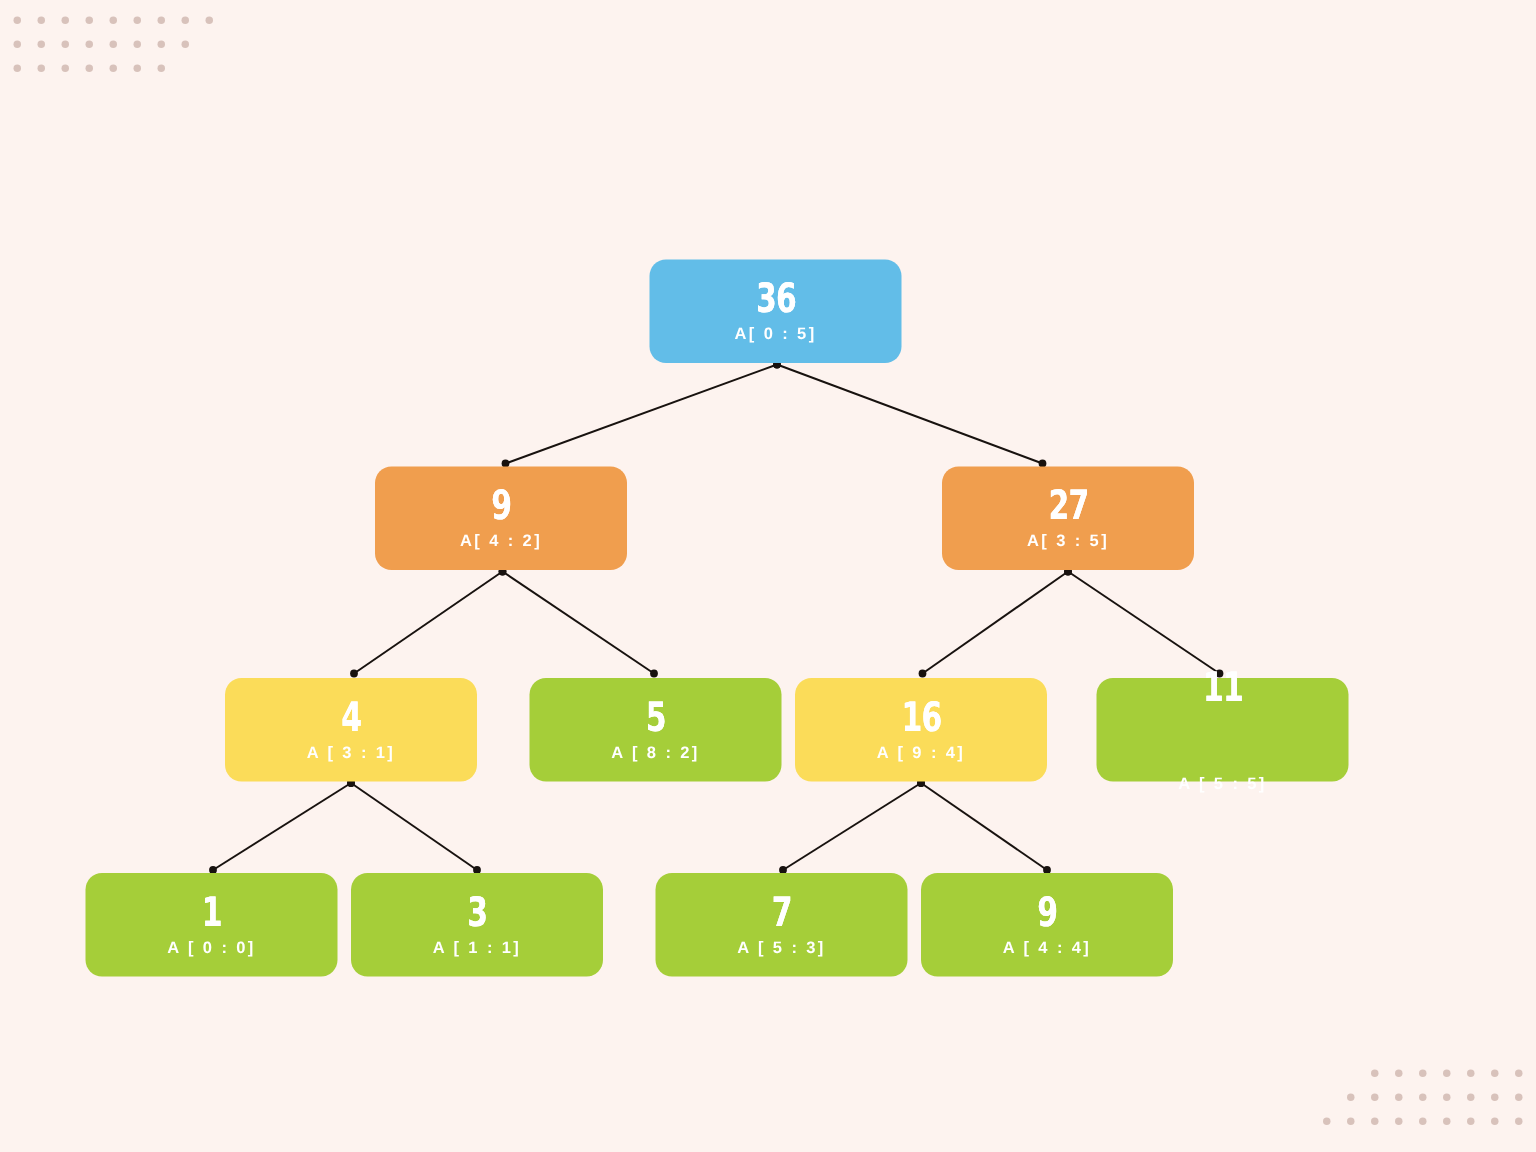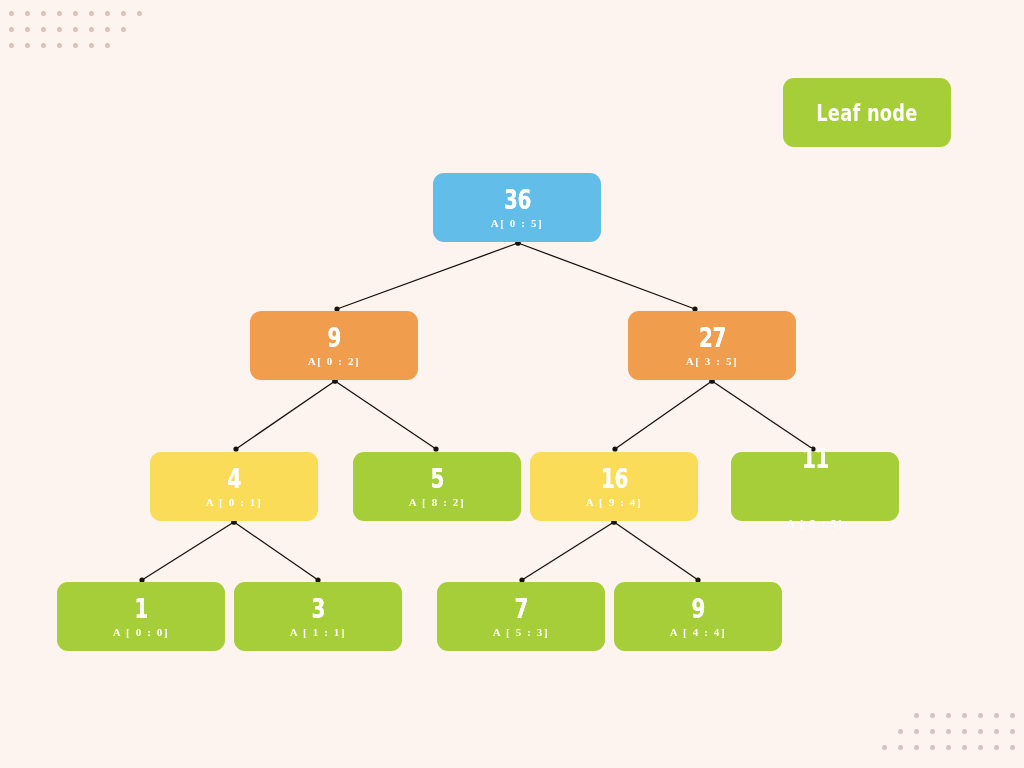--- a/index.html
+++ b/index.html
@@ -76,21 +76,21 @@
   .node-value {
     font-family: "DejaVu Sans Condensed", "Liberation Sans Narrow", "Liberation Sans", sans-serif;
     font-weight: bold;
     font-size: 27px;
     line-height: 1;
     letter-spacing: -0.5px;
     transform: scaleX(0.82);
     text-shadow: 0 0 0 #fff;
   }
   .node-range {
-    font-family: Liberation Serif, serif;
+    font-family: Liberation Sans, sans-serif;
     font-size: 11px;
     font-weight: bold;
     letter-spacing: 1.6px;
     margin-top: 5px;
     line-height: 1;
   }
 
   
   #legend {
     position: absolute;
@@ -184,29 +184,29 @@
       <circle cx="698" cy="580" r="2.6" fill="#18120f"></circle>
     </svg>
 
   <div id="nodes-layer">
       <div class="node" style="left: 433px; top: 173px; width: 168px; height: 69px; background: rgb(98, 189, 232);">
         <div class="node-value">36</div>
         <div class="node-range">A[ 0 : 5]</div>
       </div>
       <div class="node" style="left: 250px; top: 311px; width: 168px; height: 69px; background: rgb(240, 158, 78);">
         <div class="node-value">9</div>
-        <div class="node-range">A[ 0 : 2]</div>
+        <div class="node-range">A[ 4 : 2]</div>
       </div>
       <div class="node" style="left: 628px; top: 311px; width: 168px; height: 69px; background: rgb(240, 158, 78);">
         <div class="node-value">27</div>
         <div class="node-range">A[ 3 : 5]</div>
       </div>
       <div class="node" style="left: 150px; top: 452px; width: 168px; height: 69px; background: rgb(251, 220, 89);">
         <div class="node-value">4</div>
-        <div class="node-range">A [ 0 : 1]</div>
+        <div class="node-range">A [ 3 : 1]</div>
       </div>
       <div class="node" style="left: 353px; top: 452px; width: 168px; height: 69px; background: rgb(165, 206, 57);">
         <div class="node-value">5</div>
         <div class="node-range">A [ 8 : 2]</div>
       </div>
       <div class="node" style="left: 530px; top: 452px; width: 168px; height: 69px; background: rgb(251, 220, 89);">
         <div class="node-value">16</div>
         <div class="node-range">A [ 9 : 4]</div>
       </div>
       <div class="node" style="left: 731px; top: 452px; width: 168px; height: 69px; background: rgb(165, 206, 57); gap: 41px;">
@@ -224,23 +224,20 @@
       <div class="node" style="left: 437px; top: 582px; width: 168px; height: 69px; background: rgb(165, 206, 57);">
         <div class="node-value">7</div>
         <div class="node-range">A [ 5 : 3]</div>
       </div>
       <div class="node" style="left: 614px; top: 582px; width: 168px; height: 69px; background: rgb(165, 206, 57);">
         <div class="node-value">9</div>
         <div class="node-range">A [ 4 : 4]</div>
       </div>
     </div>
 
-  <div id="legend" style="background: rgb(165, 206, 57);">
-    <span id="legend-label">Leaf node</span>
-  </div>
 
   <div class="dot-grid" id="dots-bottom-right">
       <div class="dot-row right">
         <span class="dot" style="background: rgb(216, 194, 187);"></span>
         <span class="dot" style="background: rgb(216, 194, 187);"></span>
         <span class="dot" style="background: rgb(216, 194, 187);"></span>
         <span class="dot" style="background: rgb(216, 194, 187);"></span>
         <span class="dot" style="background: rgb(216, 194, 187);"></span>
         <span class="dot" style="background: rgb(216, 194, 187);"></span>
         <span class="dot" style="background: rgb(216, 194, 187);"></span>

